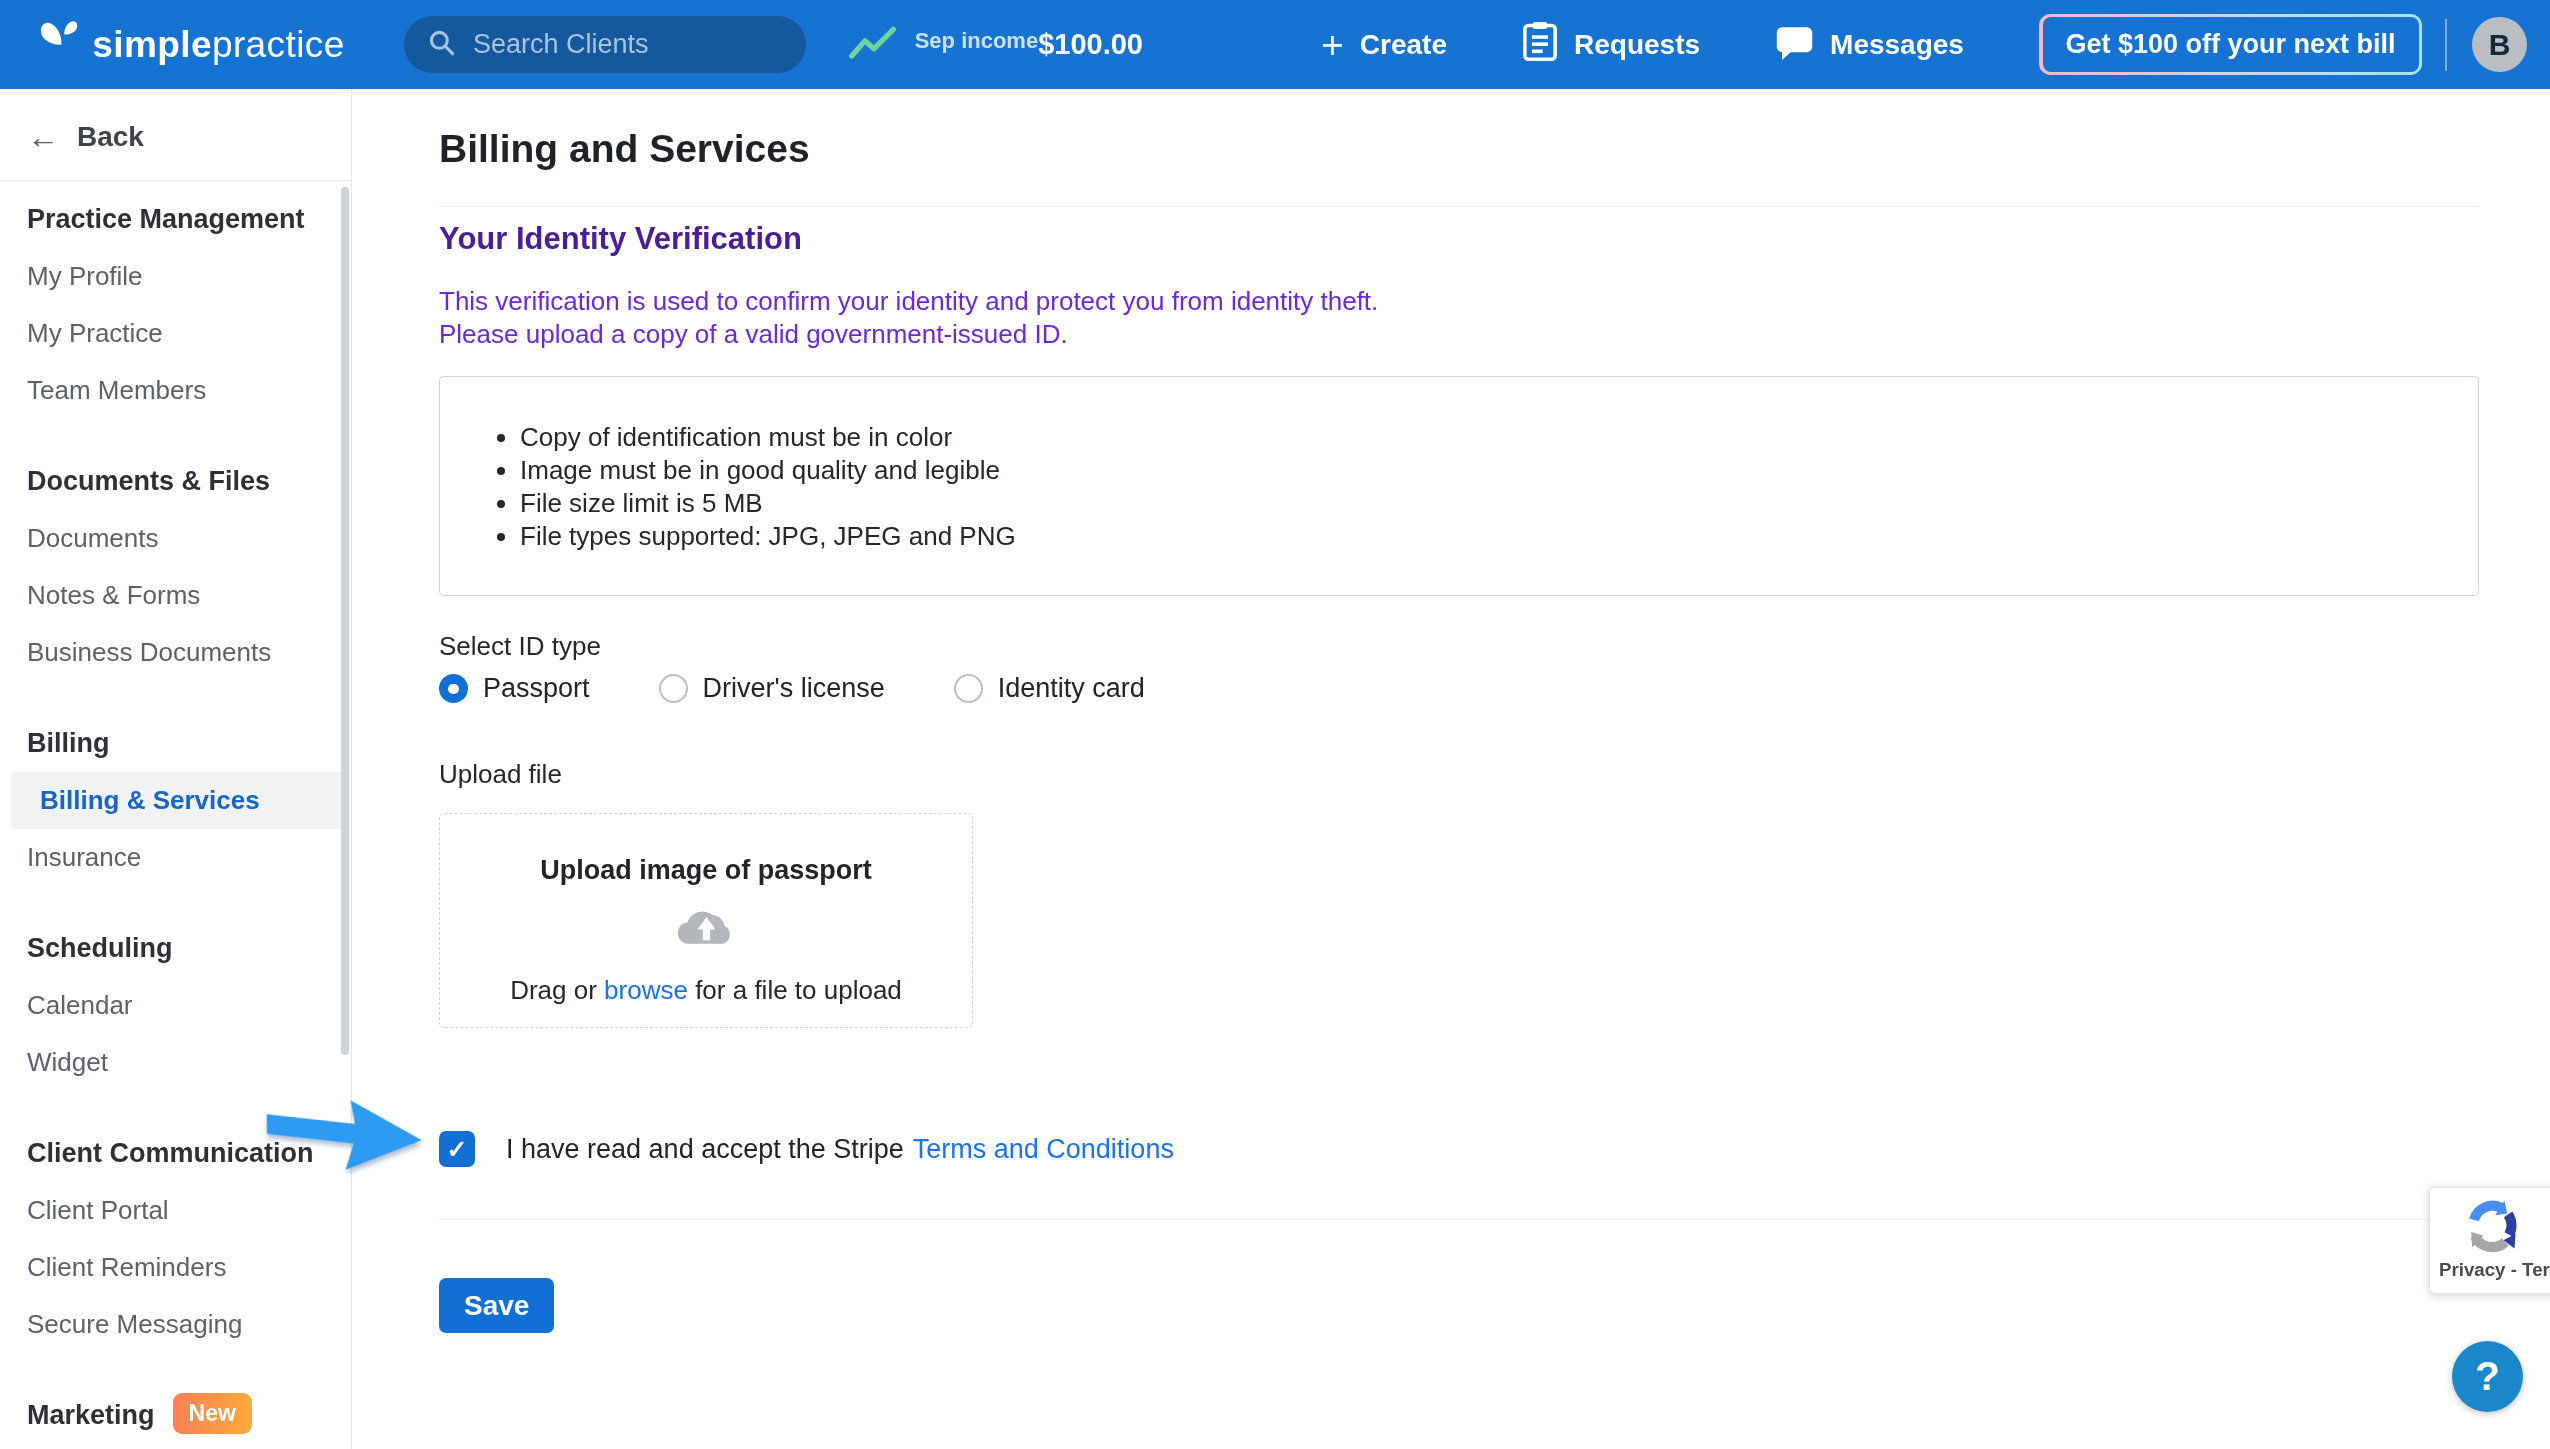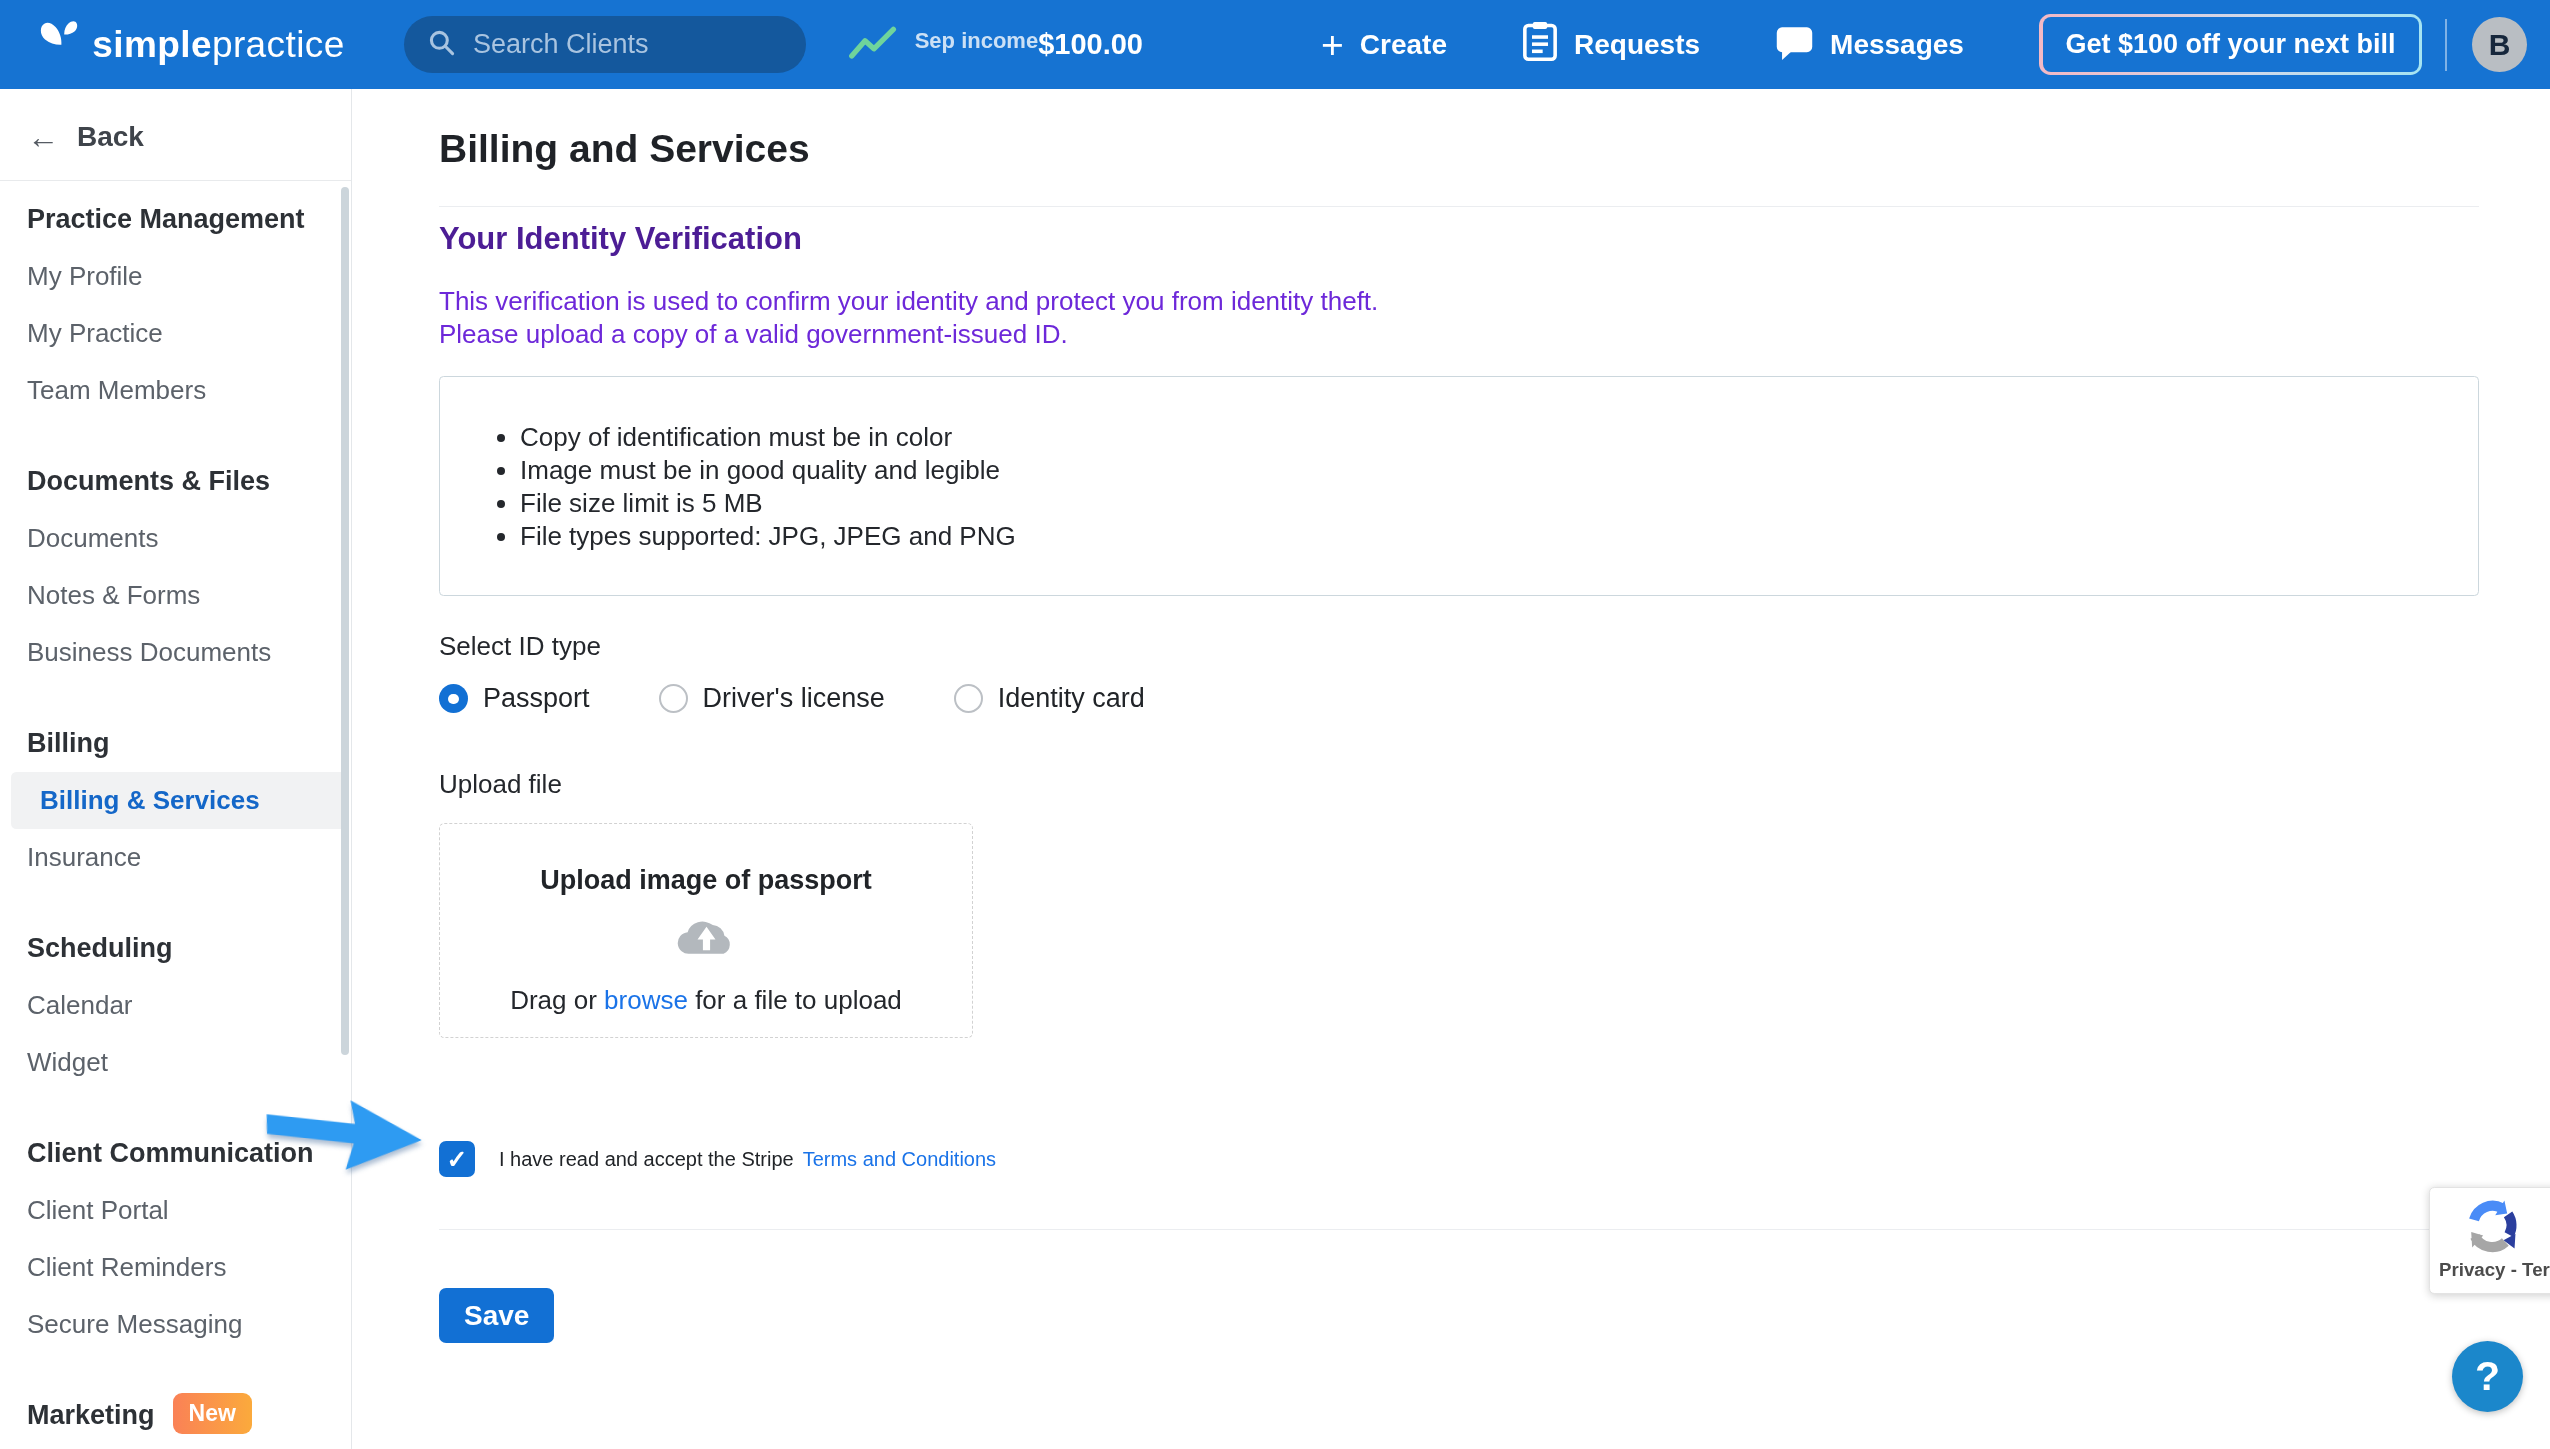--- a/index.html
+++ b/index.html
@@ -58,39 +58,39 @@
   .content{padding:38px 71px 0 86px;}
   h1.page-title{margin:0;font-size:39px;line-height:43px;font-weight:700;color:#1f2227;}
   .hdivider{height:0.9px;background:#ebedf0;margin-top:36px;}
   h2.section-heading{margin:12.5px 0 0 0;font-size:31px;line-height:39px;font-weight:700;color:#4c1d95;}
   .desc{margin-top:27px;font-size:26px;line-height:33px;color:#6d28d9;}
   .req-box{margin-top:25px;border:0.9px solid #ccd7dd;border-radius:4.5px;
     padding:44px 36px 42px 57px;box-sizing:border-box;}
   .req-box ul{margin:0;padding-left:23px;}
   .req-box li{font-size:26px;line-height:33px;color:#24272c;}
   .field-label{margin-top:36px;font-size:26px;line-height:28px;color:#24272c;}
-  .radio-row{margin-top:23px;display:flex;align-items:center;gap:69px;}
+  .radio-row{margin-top:13px;display:flex;align-items:center;gap:69px;}
   .radio-opt{display:flex;align-items:center;gap:15px;cursor:pointer;}
   .radio{width:29px;height:29px;border-radius:50%;box-sizing:border-box;}
   .radio.off{border:2.7px solid #bcc0c5;background:#fff;}
   .radio.on{background:#1270d4;position:relative;}
   .radio.on::after{content:"";position:absolute;left:50%;top:50%;width:10.7px;height:10.7px;
     margin:-5.3px 0 0 -5.3px;border-radius:50%;background:#fff;}
   .radio-label{font-size:27px;color:#212428;}
   .upload-label{margin-top:55px;font-size:26px;color:#24272c;}
   .upload-box{margin-top:23px;width:534px;height:215px;box-sizing:border-box;
     border:1.8px dashed #d2d2d2;border-radius:5.3px;text-align:center;padding-top:41px;cursor:pointer;}
   .upload-title{font-size:27px;font-weight:700;color:#212428;}
   .upload-cloud{margin-top:19.6px;}
   .drag-line{margin-top:21.4px;font-size:26px;color:#24272c;}
   .link-blue{color:#1a73e8;cursor:pointer;}
   .checkbox-row{margin-top:103px;display:flex;align-items:center;}
   .checkbox{width:36px;height:36px;border-radius:7.1px;background:#1270d4;color:#fff;
     display:flex;align-items:center;justify-content:center;font-size:25px;font-weight:700;cursor:pointer;flex:0 0 auto;}
-  .checkbox-label{margin-left:24px;font-size:20px;color:#212428;}
+  .checkbox-label{margin-left:31px;font-size:27px;color:#212428;}
   .checkbox-label .link-blue{margin-left:9px;}
   .save-btn{margin-top:58px;margin-bottom:36px;min-width:100px;height:55px;padding:0 25px;
     background:#1270d4;border:none;border-radius:7.1px;color:#fff;font-size:28px;font-weight:700;
     font-family:"Liberation Sans", sans-serif;cursor:pointer;}
   
   .annot-arrow{position:absolute;left:265px;top:1095px;z-index:30;transform:rotate(4deg);
     filter:drop-shadow(1.8px 4.5px 2.7px rgba(20,70,130,.35));}
   
   .recaptcha{position:absolute;left:2429px;top:1187px;width:166px;height:107px;background:#fff;
     border:0.9px solid #e3e3e3;border-radius:5.3px;box-shadow:0 1.8px 9px rgba(0,0,0,.18);z-index:25;

